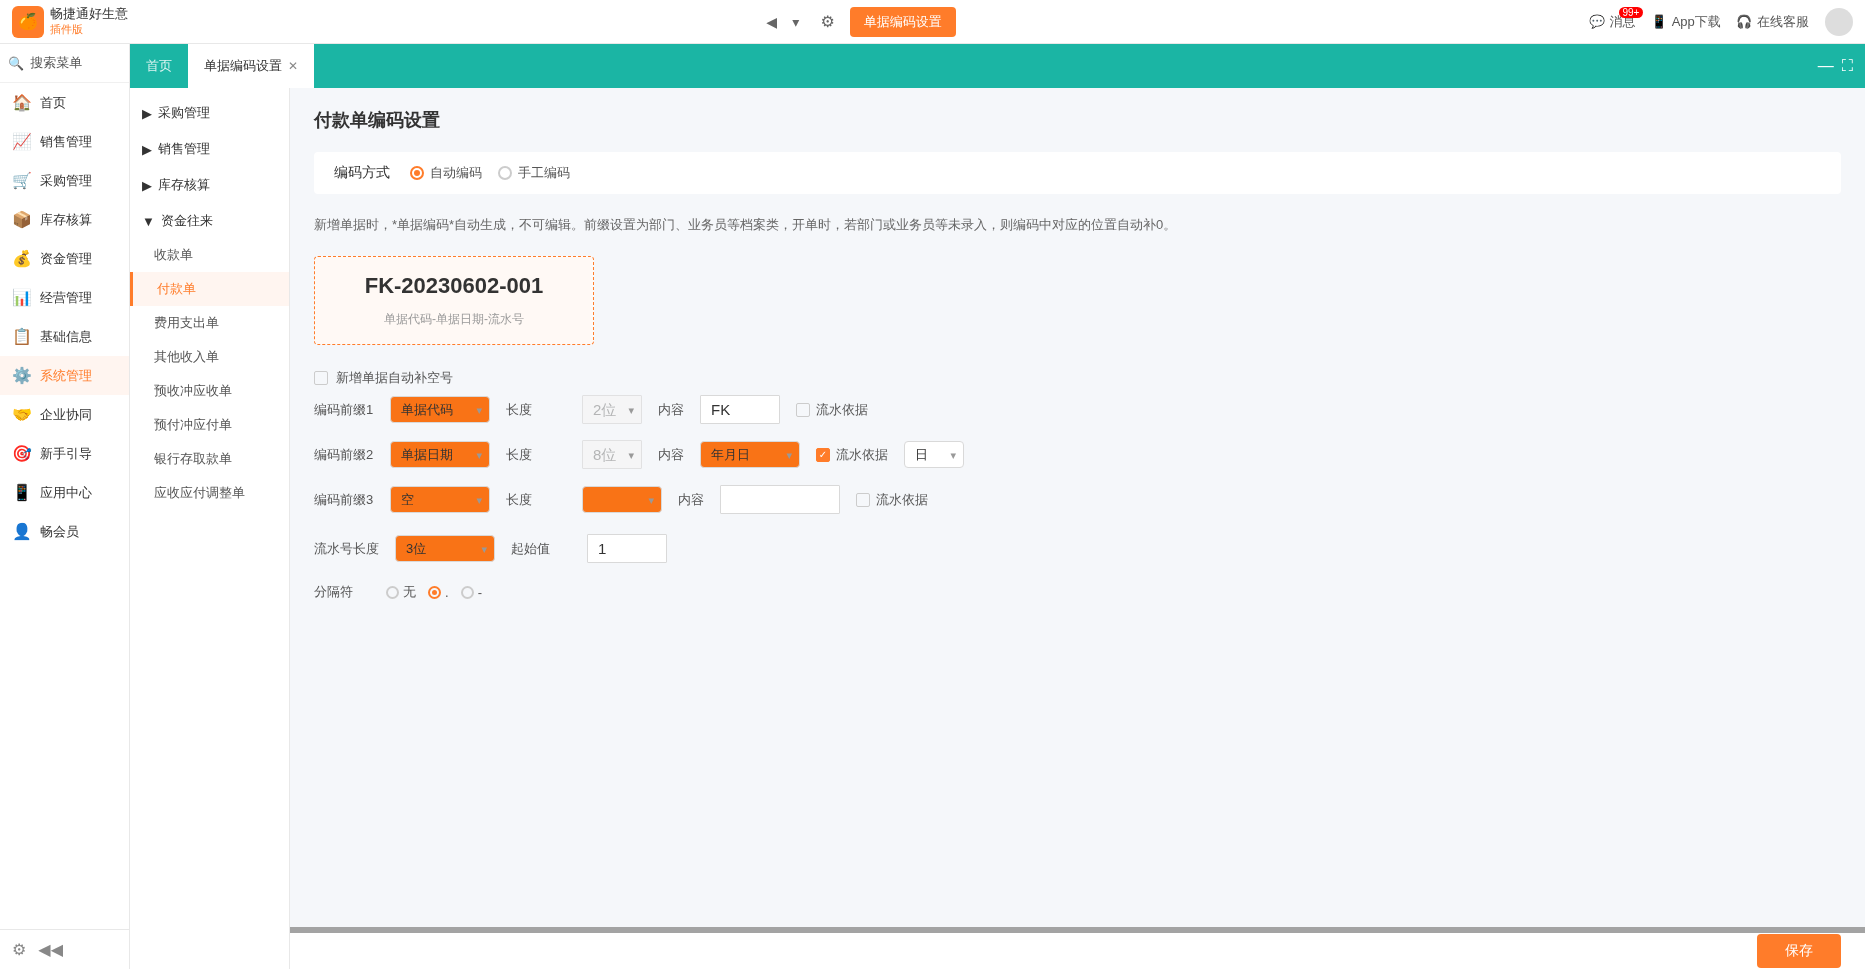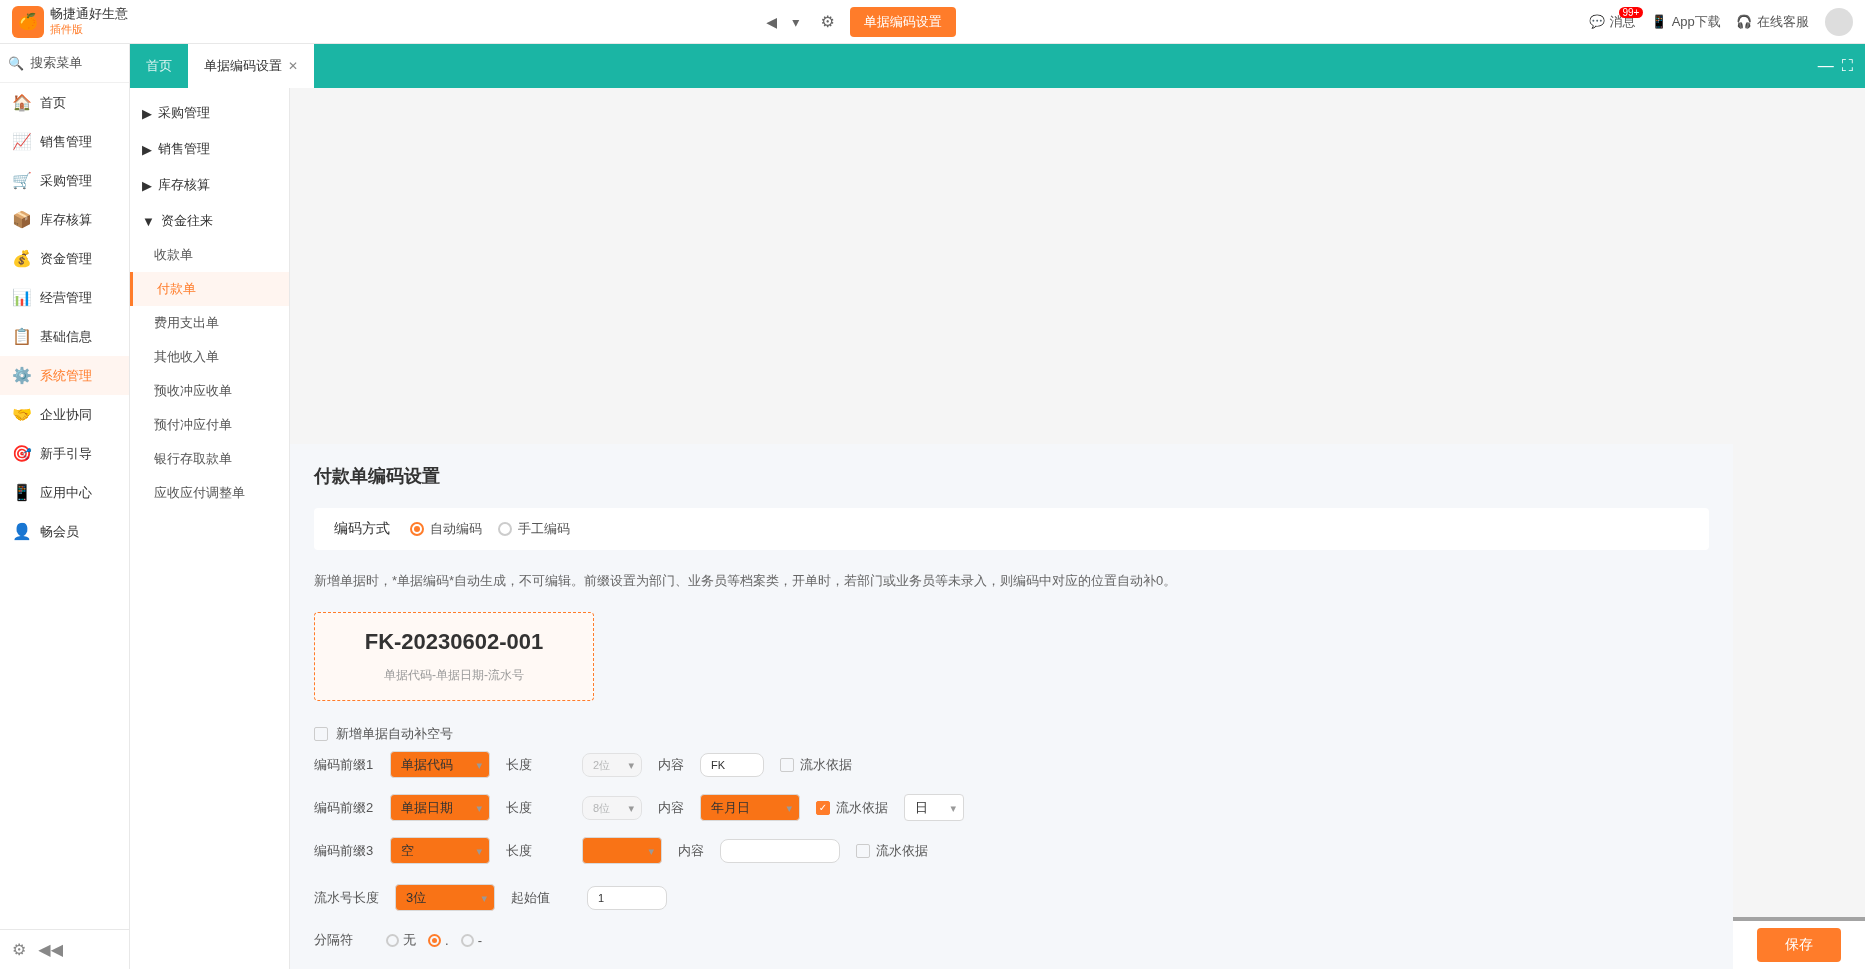--- a/index.html
+++ b/index.html
@@ -171,23 +171,23 @@
       background: #f97316;
       cursor: pointer;
       position: relative;
       min-width: 100px;
       appearance: none;
       -webkit-appearance: none;
     }
     .select-wrap { position: relative; display: inline-block; }
     .select-wrap::after { content: '▾'; position: absolute; right: 8px; top: 50%; transform: translateY(-50%); color: #999; font-size: 11px; pointer-events: none; }
     .form-input {
-      border: 1px solid #d9d9d9; border-radius: 8px;
+      border: 1px solid #d9d9d9; border-radius: 1px;
       padding: 5px 10px;
-      font-size: 11px; color: #333;
+      font-size: 15px; color: #333;
       background: #fff;
       min-width: 60px;
     }
     .form-input.disabled { background: #f5f5f5; color: #999; }
     .content-label { font-size: 13px; color: #555; }
     .checkbox-item { display: flex; align-items: center; gap: 6px; font-size: 13px; color: #555; }
     .checkbox-checked { width: 14px; height: 14px; border: 1px solid #ff7c2a; background: #ff7c2a; border-radius: 2px; display: flex; align-items: center; justify-content: center; cursor: pointer; }
     .checkbox-checked::after { content: '✓'; color: #fff; font-size: 10px; }
     .checkbox-unchecked { width: 14px; height: 14px; border: 1px solid #ccc; border-radius: 2px; cursor: pointer; }
 
@@ -196,23 +196,23 @@
 
     
     .separator-row { display: flex; align-items: center; gap: 12px; font-size: 13px; color: #555; }
     .radio-small { display: flex; align-items: center; gap: 4px; cursor: pointer; font-size: 13px; color: #555; }
     .radio-small-circle { width: 13px; height: 13px; border-radius: 50%; border: 2px solid #ccc; display: flex; align-items: center; justify-content: center; }
     .radio-small-circle.checked { border-color: #ff7c2a; }
     .radio-small-circle.checked::after { content: ''; width: 5px; height: 5px; border-radius: 50%; background: #ff7c2a; }
 
     
     .page-footer {
-      height: 52px;
-      background: #fff;
-      border-top: 4px solid #a3a3a3;
+      height: 42px;
+      background: #fff;
+      border-top: 6px solid #a3a3a3;
       display: flex;
       align-items: center;
       justify-content: flex-end;
       padding: 0 24px;
       flex-shrink: 0;
     }
     .save-btn {
       background: #ff7c2a; color: #fff;
       border: none; border-radius: 4px;
       padding: 8px 28px;
@@ -383,21 +383,21 @@
           <div class="sub-menu-item active">付款单</div>
           <div class="sub-menu-item">费用支出单</div>
           <div class="sub-menu-item">其他收入单</div>
           <div class="sub-menu-item">预收冲应收单</div>
           <div class="sub-menu-item">预付冲应付单</div>
           <div class="sub-menu-item">银行存取款单</div>
           <div class="sub-menu-item">应收应付调整单</div>
         </div>
       </div>
 
-      <div style="display:flex;flex-direction:row;flex:1;overflow:hidden;align-items:flex-end;">
+      <div style="display:flex;flex-direction:column;flex:1;overflow:hidden;">
         <div class="page-content">
           <div class="page-title">付款单编码设置</div>
 
           
           <div class="coding-method-box">
             <span class="coding-method-label">编码方式</span>
             <div class="radio-group">
               <label class="radio-item">
                 <div class="radio-circle checked"></div>
                 <span>自动编码</span>
@@ -436,21 +436,21 @@
                   <option>单据代码</option>
                 </select>
               </div>
               <span class="form-label">长度</span>
               <div class="select-wrap">
                 <select class="form-select form-input disabled" disabled="">
                   <option>2位</option>
                 </select>
               </div>
               <span class="content-label">内容</span>
-              <input class="form-input" type="text" value="FK" style="width: 64px;">
+              <input class="form-input" type="text" value="FK" style="width: 80px;">
               <div class="checkbox-item">
                 <div class="checkbox-unchecked"></div>
                 <span>流水依据</span>
               </div>
             </div>
 
             <div class="form-row">
               <span class="form-label">编码前缀2</span>
               <div class="select-wrap">
                 <select class="form-select">

